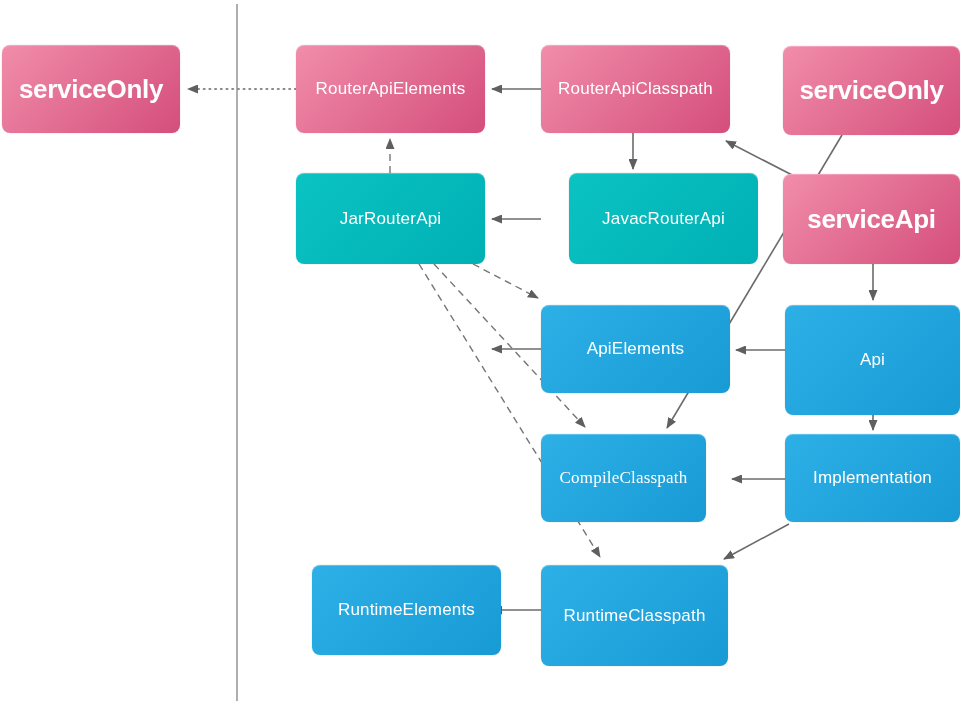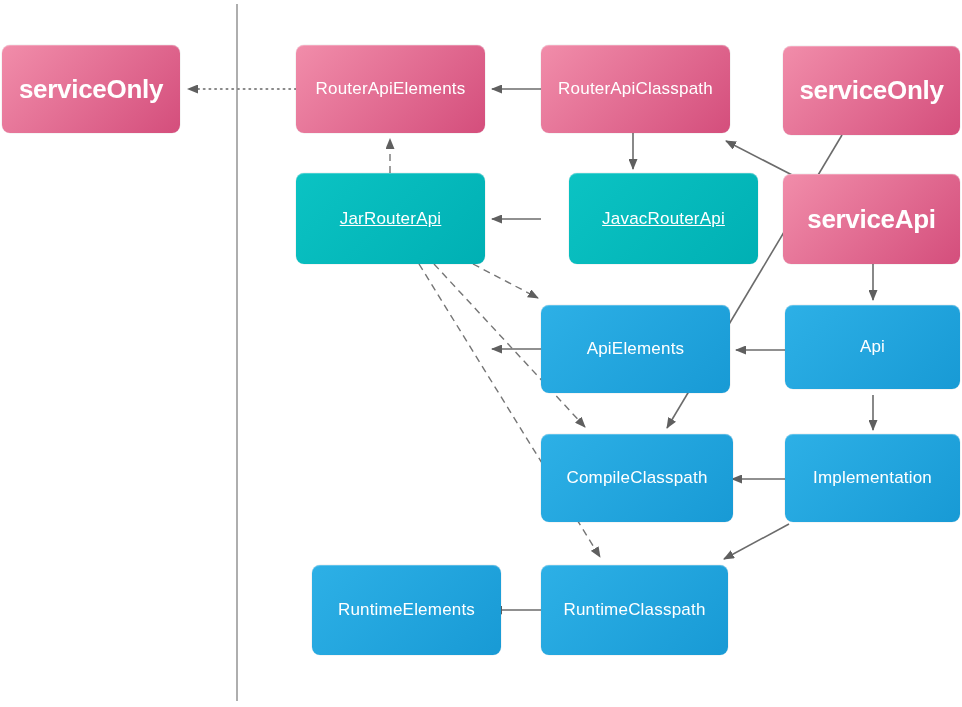--- a/index.html
+++ b/index.html
@@ -8,38 +8,38 @@
     font-family:"Liberation Sans", sans-serif;
   }
   #edge-layer{position:absolute;left:0;top:0;width:962px;height:707px;z-index:1;}
   .node{
     position:absolute;z-index:2;border-radius:8px;
     display:flex;align-items:center;justify-content:center;
     color:#ffffff;font-size:17px;letter-spacing:0.2px;
     box-shadow:inset 0 1px 0 rgba(255,255,255,0.25), 0 0 0 0.5px rgba(0,0,0,0.08);
   }
   .pink{background:linear-gradient(135deg,#f18daa 0%,#d44e7c 100%);}
-  .teal{background:linear-gradient(135deg,#0bc3c3 0%,#00b0b4 100%);text-decoration:underline;}
+  .teal{background:linear-gradient(135deg,#0bc3c3 0%,#00b0b4 100%);}
   .blue{background:linear-gradient(135deg,#2db0e6 0%,#189ad5 100%);}
   .big{font-size:26px;font-weight:bold;letter-spacing:-0.3px;}
 
   #n-service-only-left   {left:2px;  top:45px; width:178px;height:88px;}
   #n-router-api-elements {left:296px;top:45px; width:189px;height:88px;}
   #n-router-api-classpath{left:541px;top:45px; width:189px;height:88px;}
   #n-service-only-right  {left:783px;top:46px; width:177px;height:89px;}
   #n-jar-router-api      {left:296px;top:173px;width:189px;height:91px;}
   #n-javac-router-api    {left:541px;top:173px;width:189px;height:91px;margin-left:28px;}
   #n-service-api         {left:783px;top:174px;width:177px;height:90px;}
   #n-api-elements        {left:296px;top:305px;width:189px;height:88px;}
   #n-api-classpath       {left:541px;top:305px;width:189px;height:88px;}
-  #n-api                 {left:785px;top:305px;width:175px;height:84px;}
-  #n-compile-classpath   {left:541px;top:434px;width:192px;height:88px;}
+  #n-api                 {left:785px;top:305px;width:175px;height:110px;}
+  #n-compile-classpath   {left:541px;top:434px;width:165px;height:88px;font-family:Liberation Serif, serif;}
   #n-implementation      {left:785px;top:434px;width:175px;height:88px;}
   #n-runtime-elements    {left:296px;top:565px;width:189px;height:90px;margin-left:16px;}
-  #n-runtime-classpath   {left:541px;top:565px;width:187px;height:90px;}
+  #n-runtime-classpath   {left:541px;top:565px;width:187px;height:101px;}
 </style>
 </head>
 <body>
 
 <div id="stage">
 
   <svg id="edge-layer" width="962" height="707" viewBox="0 0 962 707" xmlns="http://www.w3.org/2000/svg">
     <defs>
       <marker id="arrowhead" markerUnits="userSpaceOnUse" markerWidth="11" markerHeight="9" refX="10" refY="4.5" orient="auto">
         <path d="M0,0 L11,4.5 L0,9 z" fill="#5f5f5f"></path>

